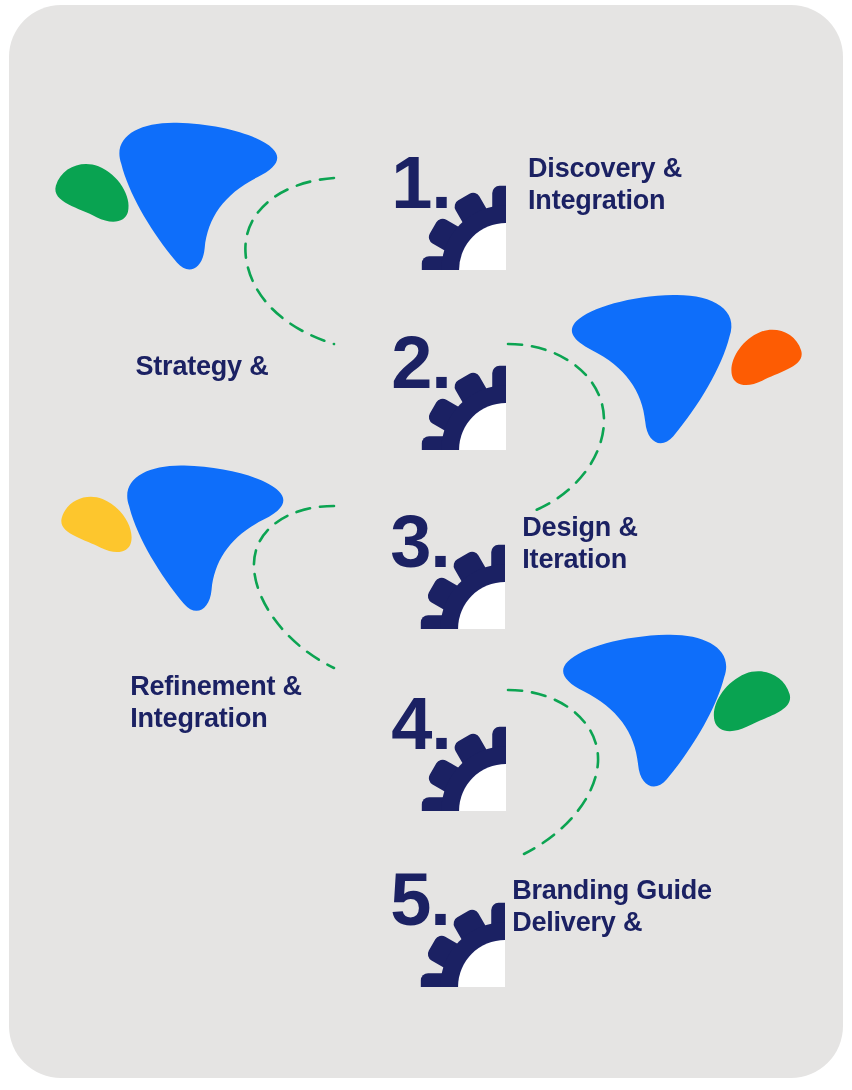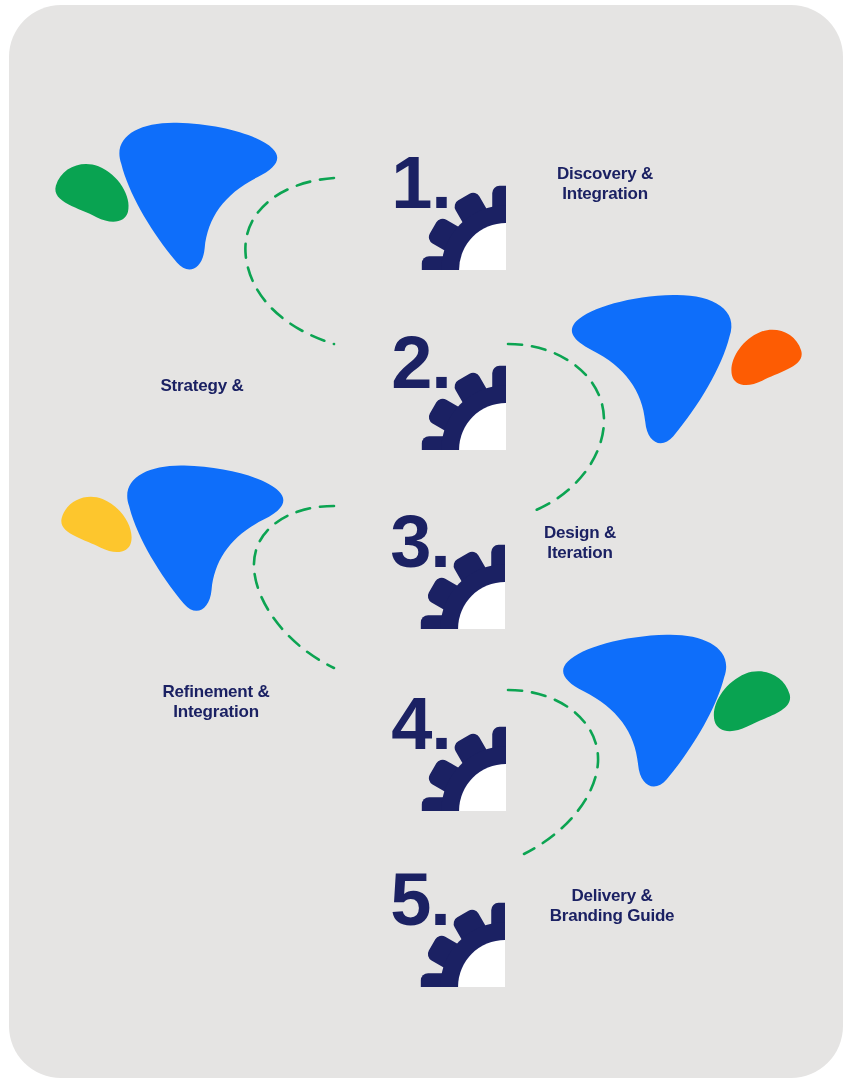--- a/index.html
+++ b/index.html
@@ -20,22 +20,22 @@
   .mirror{transform:scaleX(-1);}
   .gear{position:absolute;width:170px;height:170px;}
   .gear-svg{display:block;width:170px;height:170px;}
   .num{
     position:absolute;left:50%;top:50%;transform:translate(-50%,-53%);
     font-size:74px;font-weight:700;color:var(--navy,#1b2163);
     letter-spacing:-1px;line-height:1;white-space:nowrap;
   }
   .label{
     position:absolute;transform:translate(-50%,-50%);
-    text-align:center;color:var(--navy,#1b2163);
-    font-size:17px;font-weight:700;line-height:1.2;white-space:nowrap;
+    text-align:left;color:var(--navy,#1b2163);
+    font-size:27px;font-weight:700;line-height:1.2;white-space:nowrap;
     letter-spacing:-0.2px;
   }
   .defs-holder{position:absolute;width:0;height:0;overflow:hidden;}
 </style>
 </head>
 <body>
 
 <div class="canvas">
 
   <div class="card"></div>
@@ -148,29 +148,29 @@
     <svg class="gear-svg" viewBox="-105 -105 210 210" fill="#1b2163">
         <use href="#gear-shape"></use>
       </svg>
     <div class="num">5.</div>
   </div>
 
   <div class="label" style="left:605px;top:184px">
     <div>Discovery &amp;</div>
     <div>Integration</div>
   </div>
-  <div class="label" style="left:202px;top:386px">
+  <div class="label" style="left:202px;top:366px">
     <div>Strategy &amp;</div>
   </div>
   <div class="label" style="left:580px;top:543px">
     <div>Design &amp;</div>
     <div>Iteration</div>
   </div>
   <div class="label" style="left:216px;top:702px">
     <div>Refinement &amp;</div>
     <div>Integration</div>
   </div>
   <div class="label" style="left:612px;top:906px">
+    <div>Branding Guide</div>
     <div>Delivery &amp;</div>
-    <div>Branding Guide</div>
   </div>
 
 </div>
 
 </body></html>

